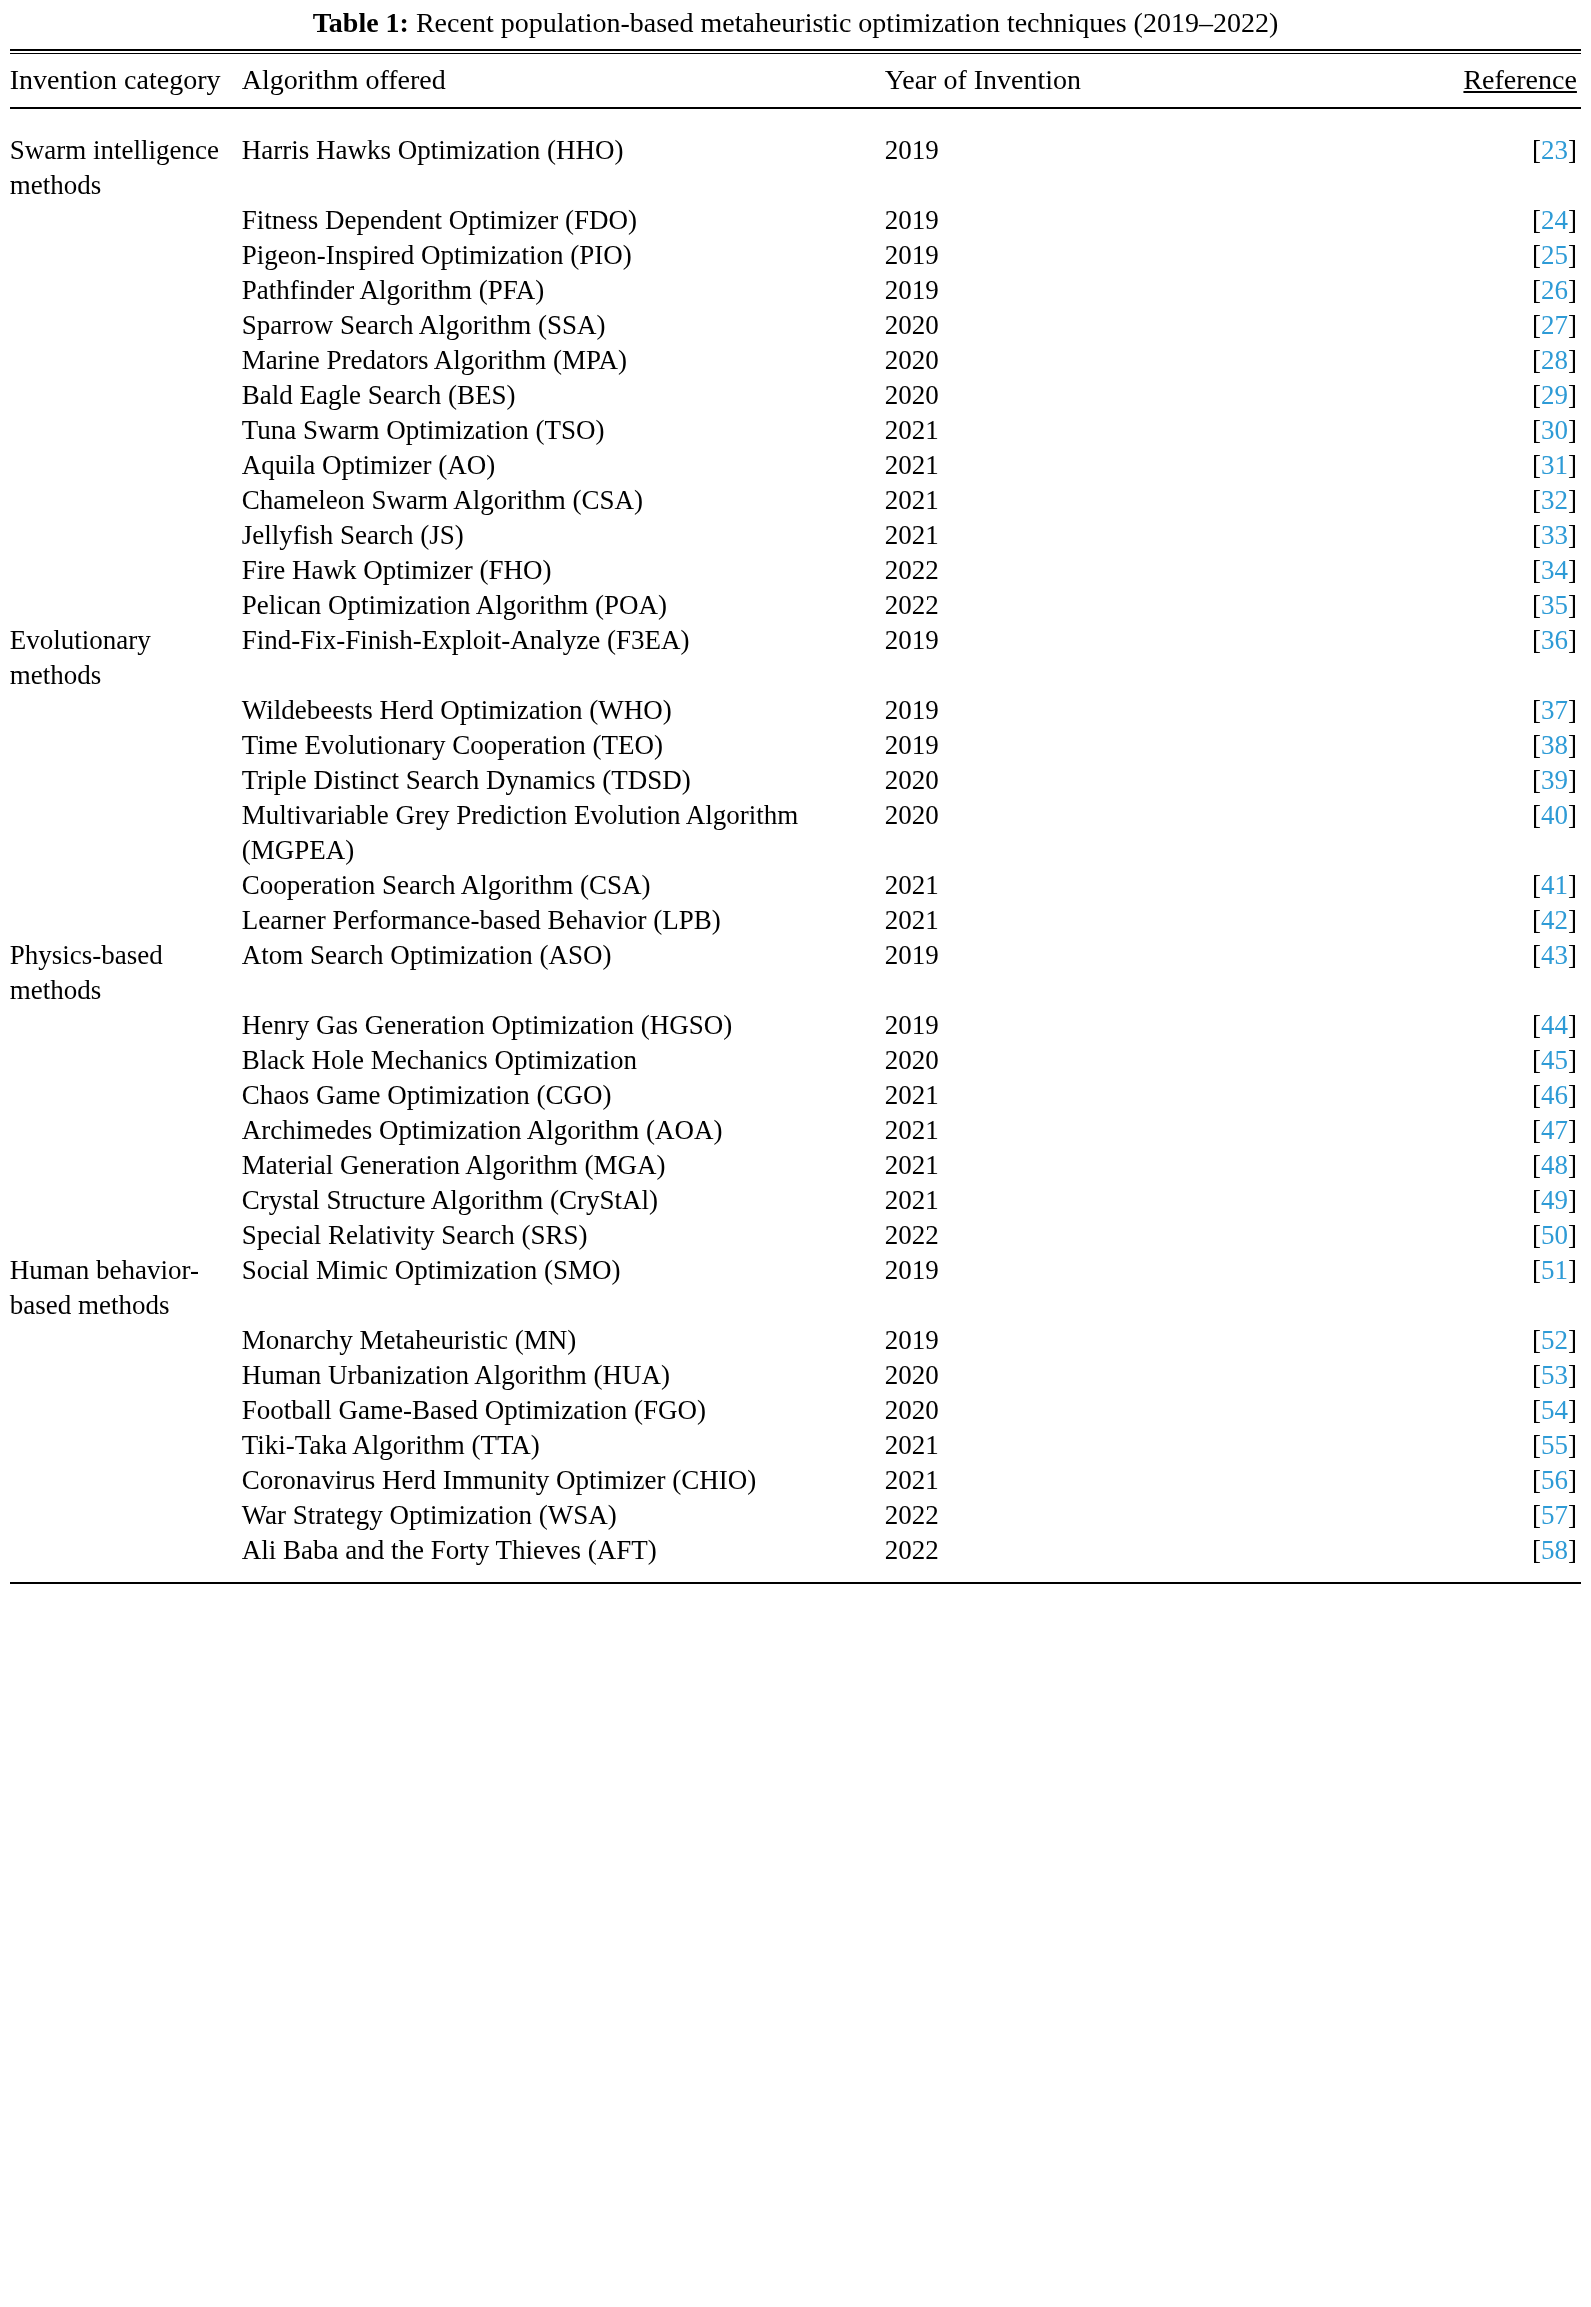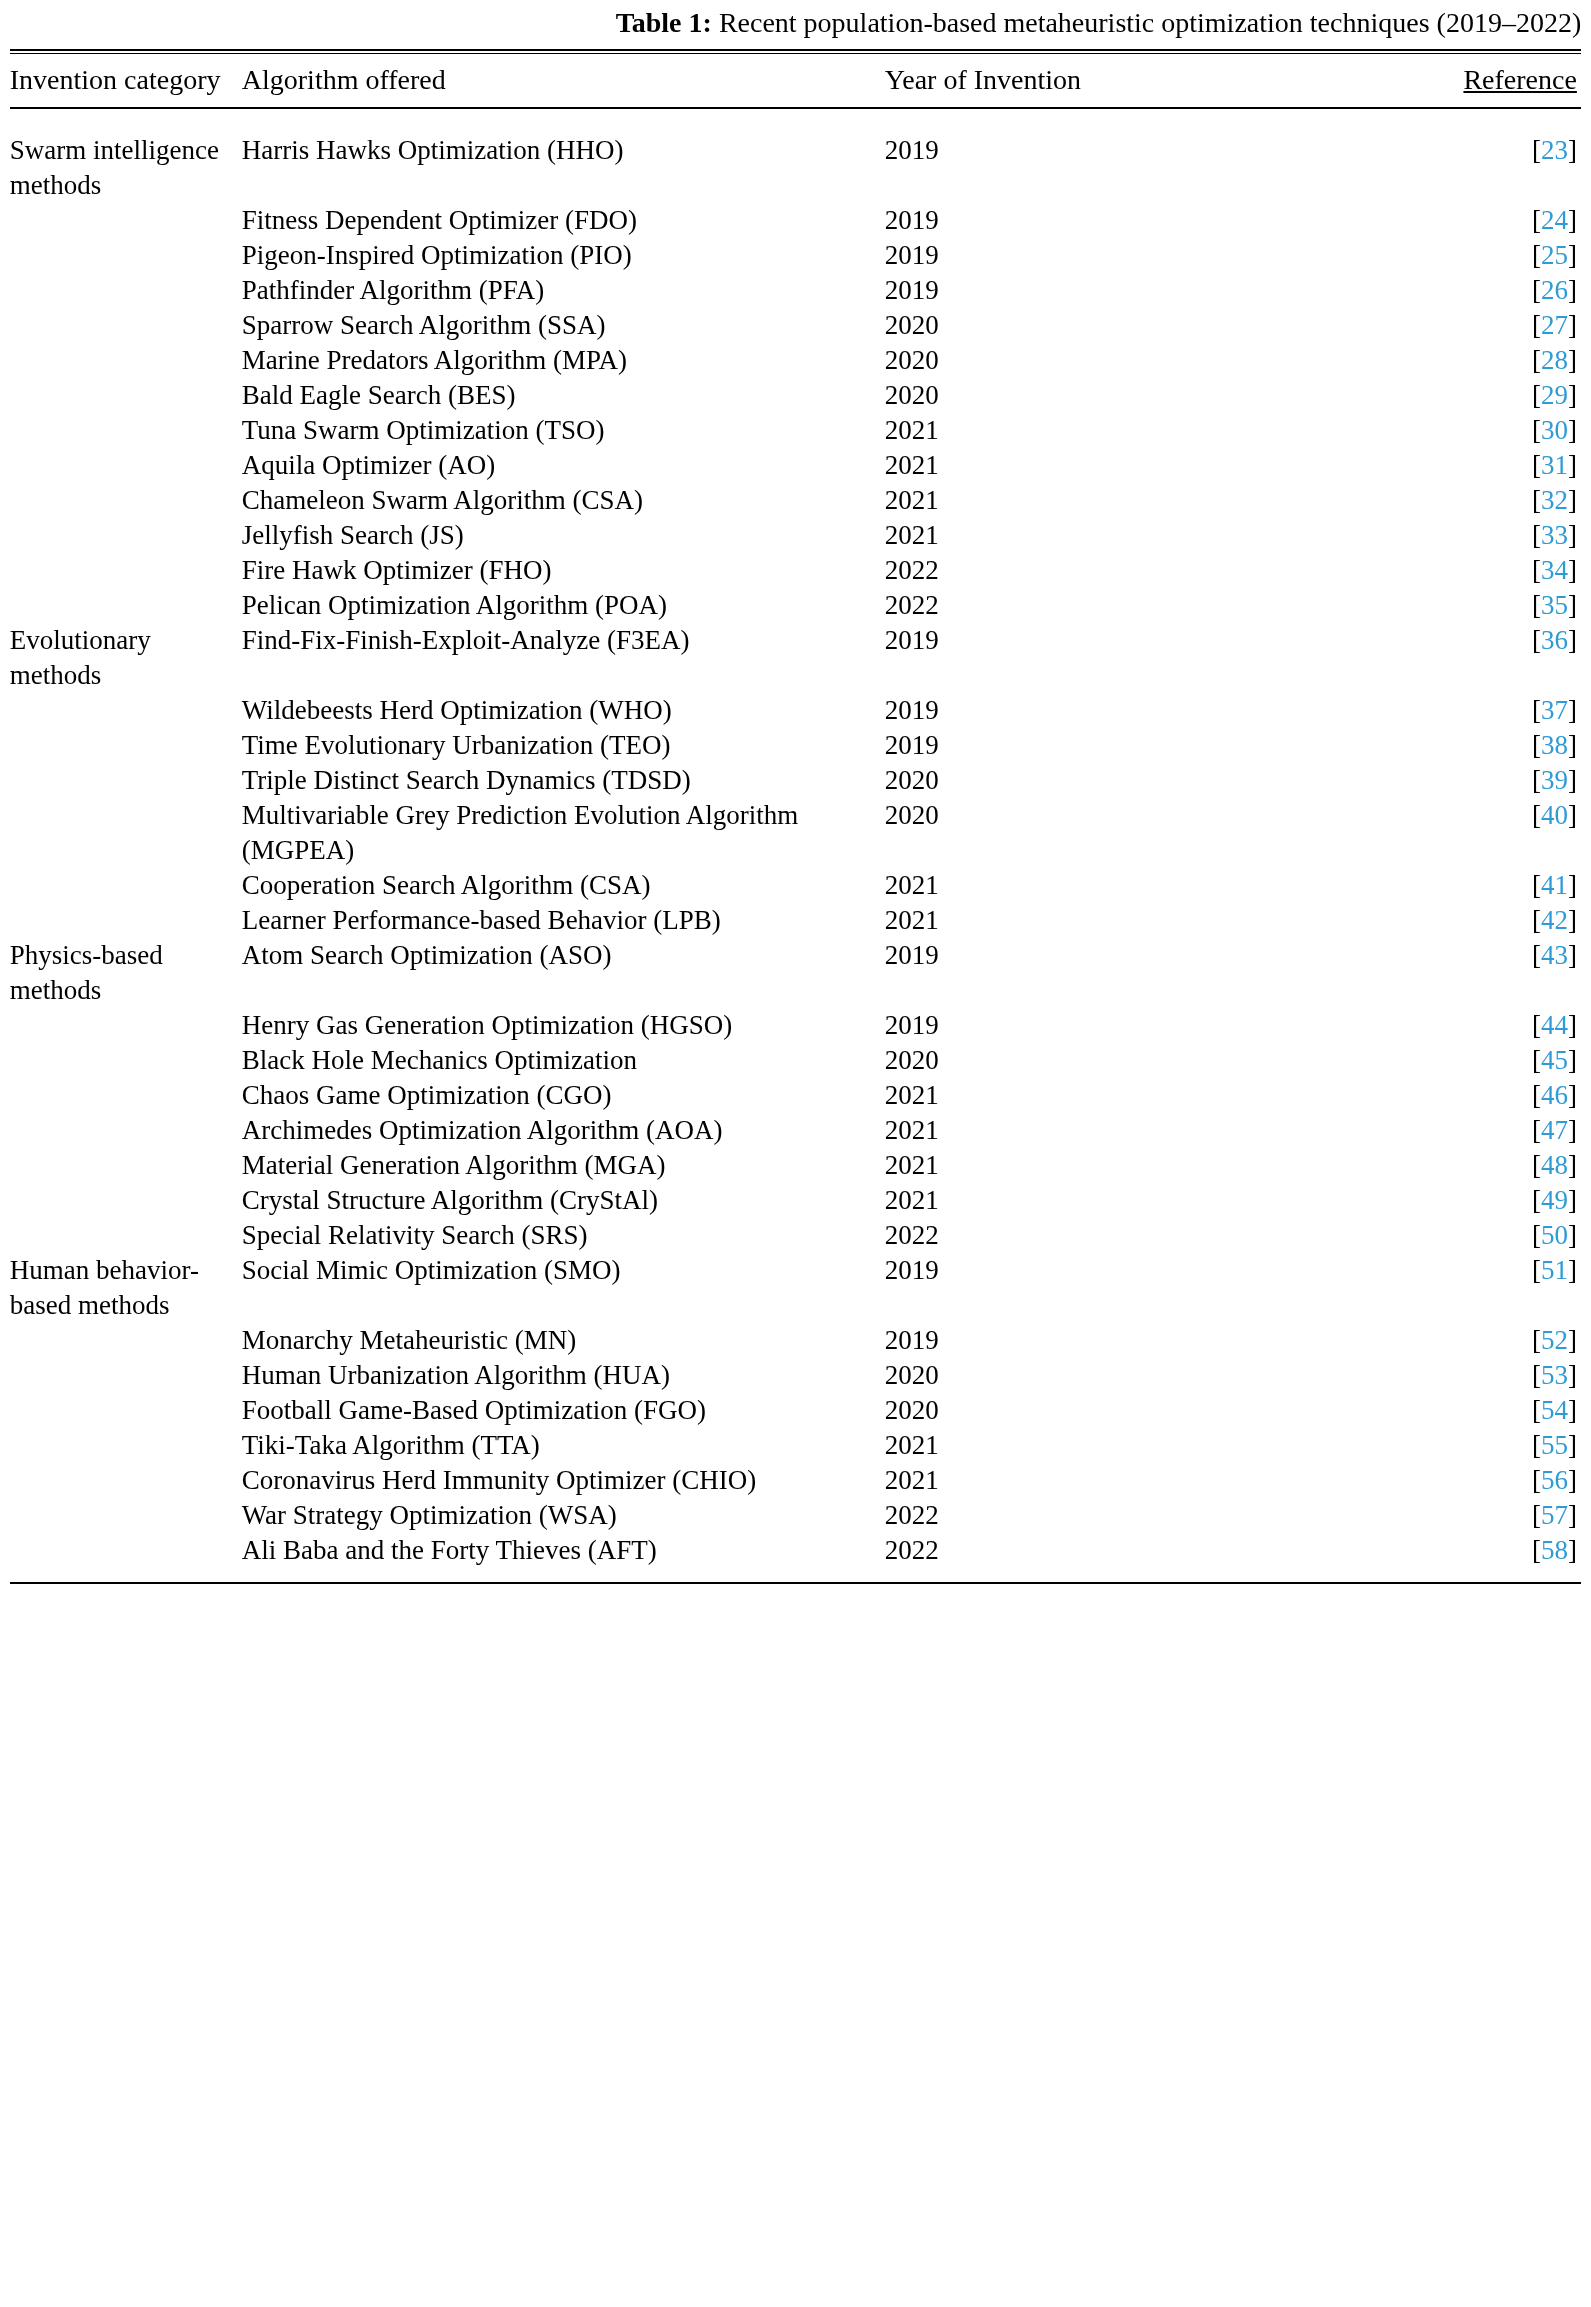--- a/index.html
+++ b/index.html
@@ -18,21 +18,21 @@
   #page {
     position: relative;
     width: 1591px;
     height: 2307px;
     box-sizing: border-box;
     padding: 0 9.8px;
   }
 
   
   .caption {
-    text-align: right;
+    text-align: center;
     font-size: 28px;
     line-height: 36px;
     padding-top: 4.9px;
     padding-bottom: 8.1px;
     white-space: nowrap;
   }
   .caption .cap-label {
     font-weight: bold;
   }
   .caption .cap-text {
@@ -217,21 +217,21 @@
           <td class="ref"><span class="ref-br">[</span><span class="ref-num">36</span><span class="ref-br">]</span></td>
         </tr>
         <tr>
           <td class="cat"></td>
           <td class="alg">Wildebeests Herd Optimization (WHO)</td>
           <td class="year">2019</td>
           <td class="ref"><span class="ref-br">[</span><span class="ref-num">37</span><span class="ref-br">]</span></td>
         </tr>
         <tr>
           <td class="cat"></td>
-          <td class="alg">Time Evolutionary Urbanization (TEO)</td>
+          <td class="alg">Time Evolutionary Cooperation (TEO)</td>
           <td class="year">2019</td>
           <td class="ref"><span class="ref-br">[</span><span class="ref-num">38</span><span class="ref-br">]</span></td>
         </tr>
         <tr>
           <td class="cat"></td>
           <td class="alg">Triple Distinct Search Dynamics (TDSD)</td>
           <td class="year">2020</td>
           <td class="ref"><span class="ref-br">[</span><span class="ref-num">39</span><span class="ref-br">]</span></td>
         </tr>
         <tr>

